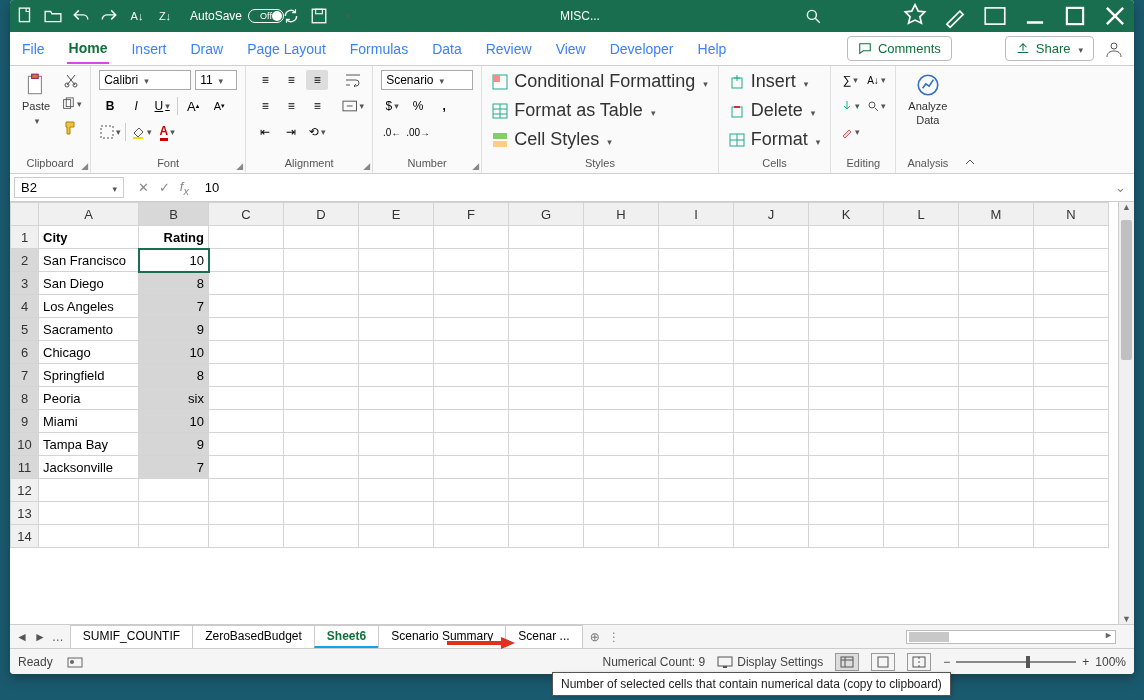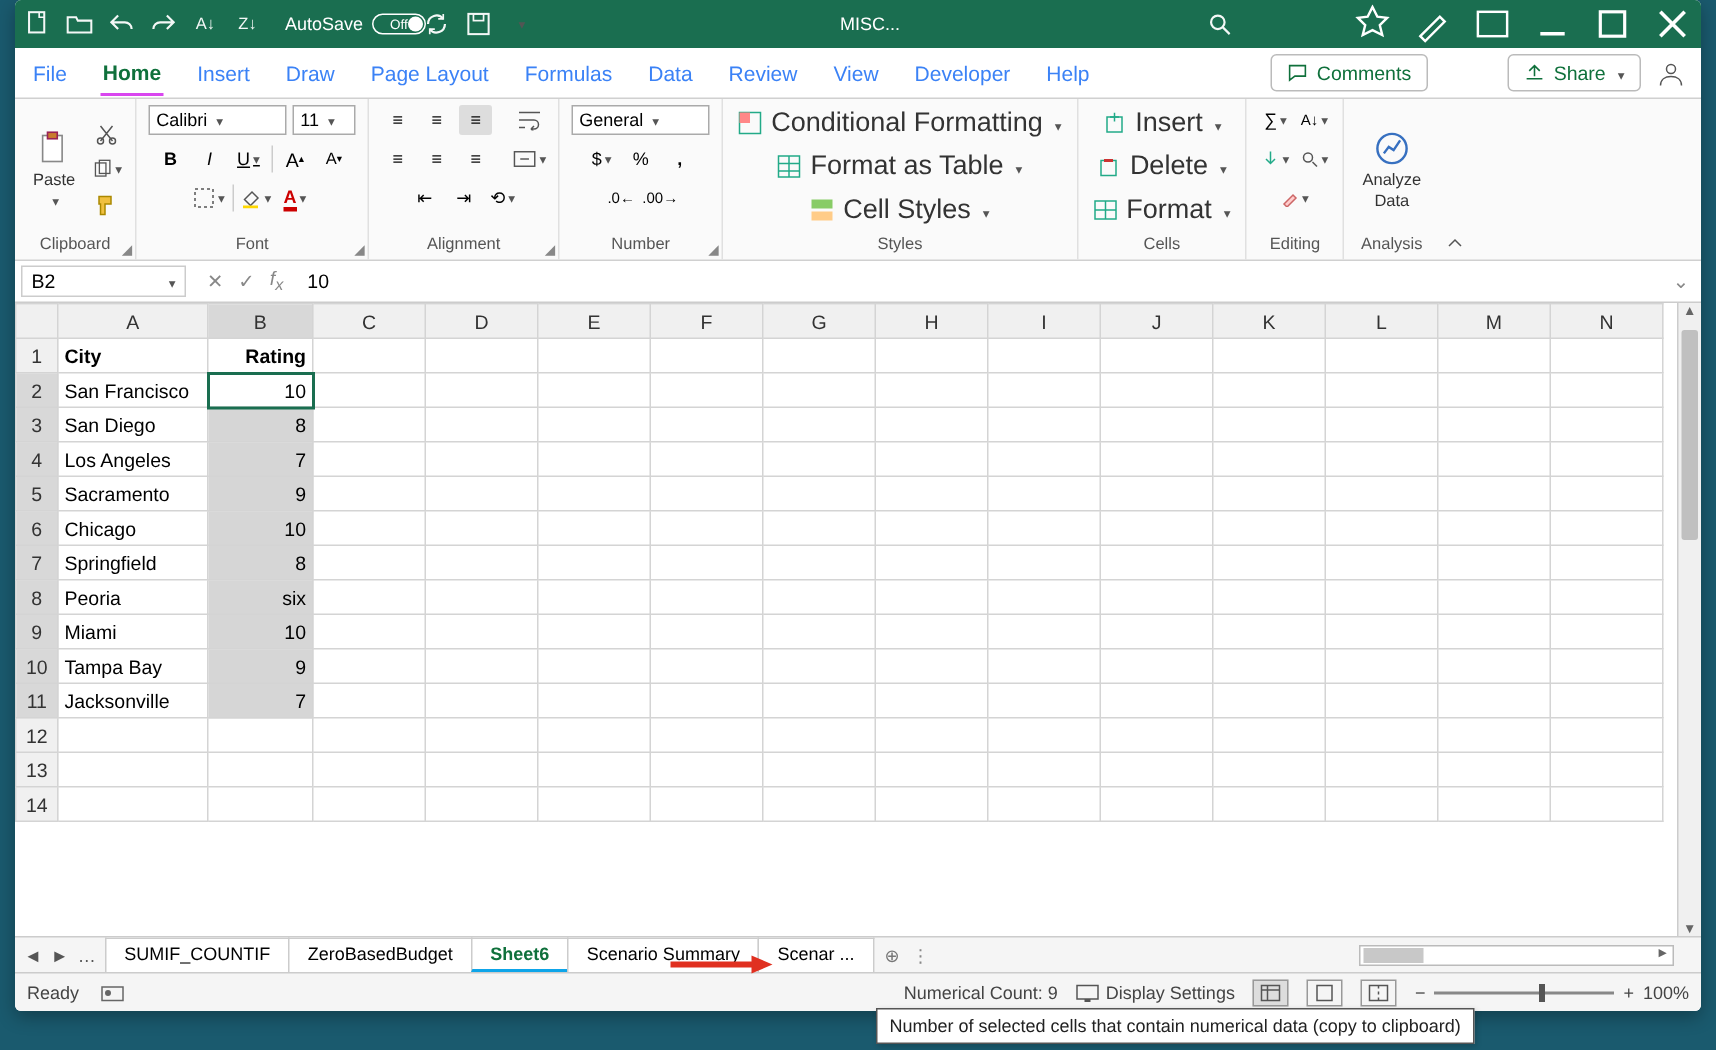--- a/index.html
+++ b/index.html
@@ -15,21 +15,21 @@
 .titlebar .right { display:flex; gap:14px; align-items:center; }
 .right .wbtn{width:26px;height:26px;display:flex;align-items:center;justify-content:center;}
 .tabs { display:flex; align-items:center; height:34px; border-bottom:1px solid #d0d0d0; padding:0 10px; gap:20px; background:#fff;}
 .tab { font-size:14px; color:#3b82f6; padding:6px 2px; cursor:pointer;}
 .tab.active{ color:#0f703b; border-bottom:2px solid #d946ef; font-weight:600;}
 .tab-right{margin-left:auto;display:flex;gap:10px;align-items:center;}
 .pill{border:1px solid #bbb;border-radius:4px;padding:4px 10px;font-size:13px;display:flex;align-items:center;gap:6px;color:#0f703b;margin-left:43px;}
 .ribbon{display:flex;height:108px;border-bottom:1px solid #d0d0d0;background:#fafafa;}
 .group{border-right:1px solid #e0e0e0;padding:4px 8px 2px;display:flex;flex-direction:column;justify-content:space-between;position:relative;}
 .group-label{font-size:11px;color:#555;text-align:center;padding:2px 0;}
-.group-body{display:flex;align-items:center;gap:6px;flex:1;}
+.group-body{display:flex;align-items:flex-start;gap:6px;flex:1;}
 .bigbtn{display:flex;flex-direction:column;align-items:center;gap:2px;font-size:11px;color:#333;padding:2px 4px;}
 .bigbtn svg{width:26px;height:26px;}
 .col{display:flex;flex-direction:column;gap:4px;}
 .row{display:flex;gap:4px;align-items:center;}
 .iconbtn{width:22px;height:20px;display:flex;align-items:center;justify-content:center;border-radius:2px;font-size:12px;}
 .dropdown{border:1px solid #aaa;background:#fff;font-size:12px;padding:2px 4px;display:flex;align-items:center;gap:4px;}
 .dd-arrow::after{content:"▾";font-size:9px;color:#555;margin-left:2px;}
 .launcher{position:absolute;right:2px;bottom:2px;font-size:9px;color:#888;}
 .stylebtn{display:flex;align-items:center;gap:6px;font-size:18px;color:#333;padding:1px 2px;}
 .formulabar{display:flex;align-items:center;height:28px;border-bottom:1px solid #ccc;background:#fff;font-size:13px;}
@@ -57,21 +57,21 @@
 .st-tab.active{color:#0f703b;font-weight:600;border-bottom:2px solid #0ea5e9;}
 .hscroll{margin-left:auto;width:210px;height:14px;background:#fff;border:1px solid #bbb;position:relative;margin-right:18px;}
 .hscroll .hthumb{position:absolute;left:2px;top:1px;bottom:1px;width:40px;background:#c8c8c8;}
 .statusbar{height:26px;display:flex;align-items:center;background:#f5f5f5;border-top:1px solid #ccc;font-size:12px;color:#444;padding:0 8px;gap:14px;}
 .status-right{margin-left:auto;display:flex;align-items:center;gap:12px;}
 .viewbtn{width:24px;height:18px;border:1px solid #999;display:flex;align-items:center;justify-content:center;}
 .zoom{display:flex;align-items:center;gap:6px;}
 .zoom-track{width:120px;height:2px;background:#888;position:relative;}
 .zoom-thumb{position:absolute;left:70px;top:-5px;width:4px;height:12px;background:#555;}
 .arrow-callout{position:absolute;left:445px;bottom:50px;width:72px;height:14px; }
-.tooltip{position:absolute;left:584px;bottom:4px;background:#fff;border:1px solid #555;padding:4px 8px;font-size:12px;color:#222;box-shadow:1px 1px 4px rgba(0,0,0,.2);}
+.tooltip{position:absolute;left:552px;bottom:4px;background:#fff;border:1px solid #555;padding:4px 8px;font-size:12px;color:#222;box-shadow:1px 1px 4px rgba(0,0,0,.2);}
 svg{display:block;}
 .collapse-caret{align-self:flex-end;margin-top:auto;padding:4px;}
 </style>
 </head>
 <body>
 
 <div class="window">
 
   <div class="titlebar">
     <div class="qat">
@@ -302,21 +302,21 @@
           <span class="iconbtn dd-arrow">⟲</span>
         </div>
       </div>
       <div class="group-label">Alignment</div>
       <span class="launcher">◢</span>
     </div>
 
     <div class="group">
       <div class="group-body col" style="gap:6px">
         <div class="dropdown" style="width:92px">
-            <span>General</span>
+            <span>Scenario</span>
             <span class="dd-arrow"></span>
           </div>
         <div class="row">
           <span class="iconbtn dd-arrow">$</span>
           <span class="iconbtn">%</span>
           <span class="iconbtn" style="font-weight:700">,</span>
         </div>
         <div class="row">
           <span class="iconbtn" style="font-size:10px">.0←</span>
           <span class="iconbtn" style="font-size:10px">.00→</span>

